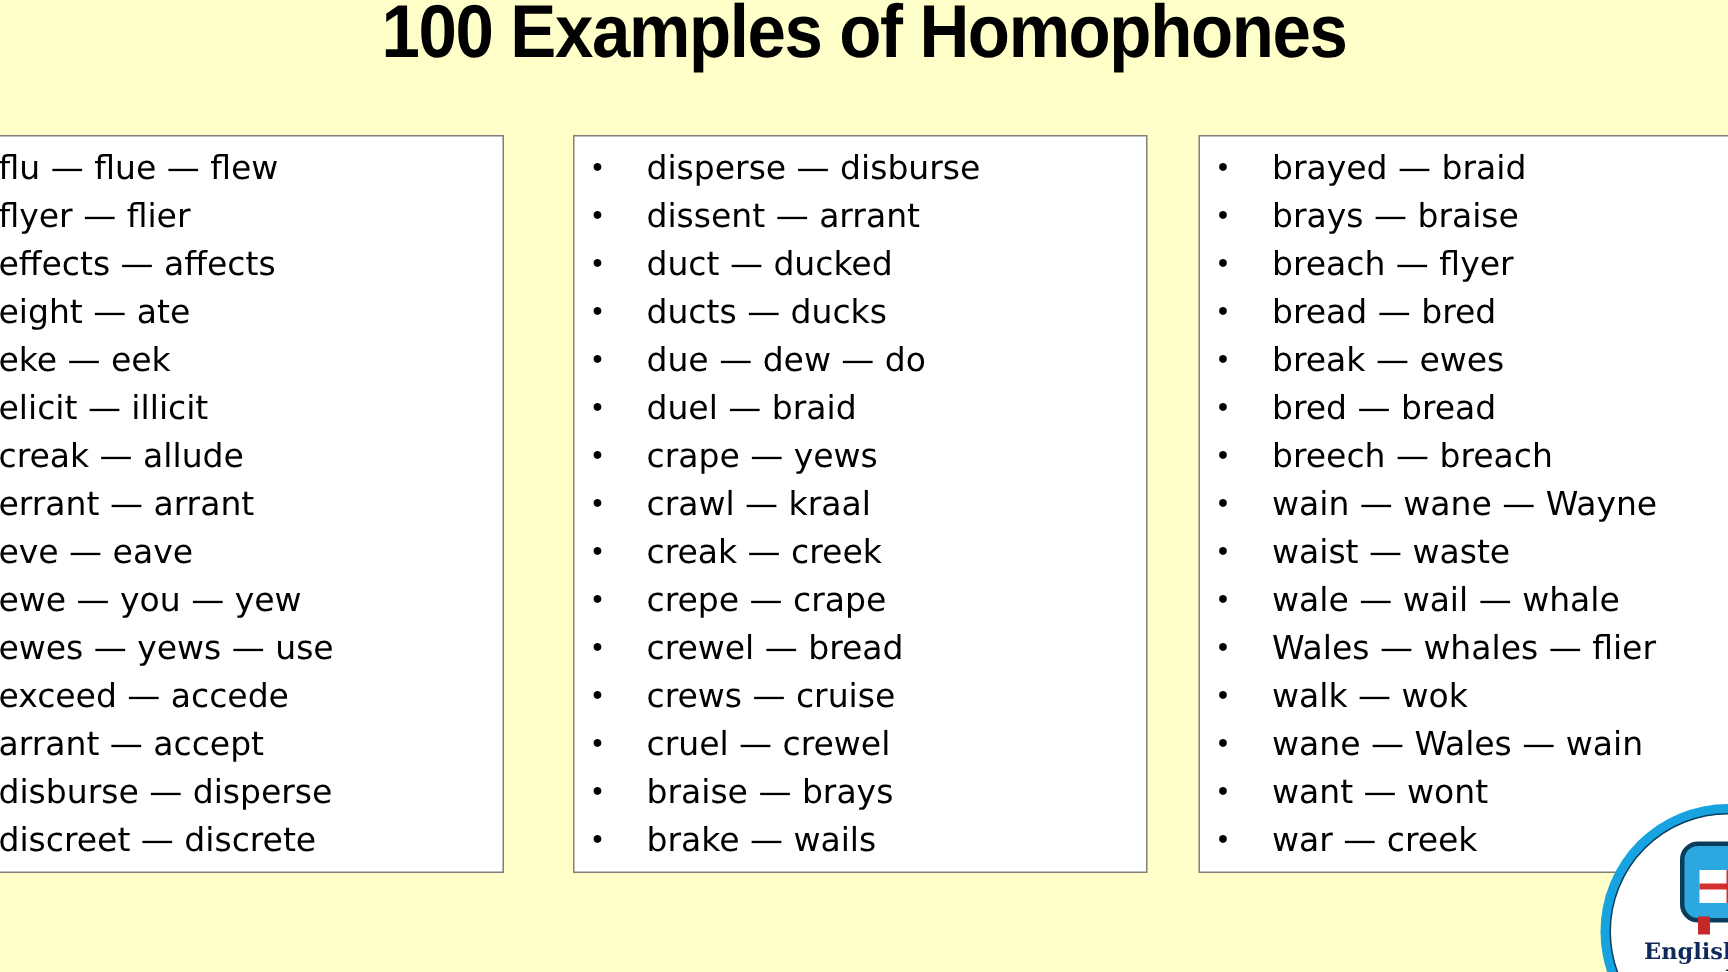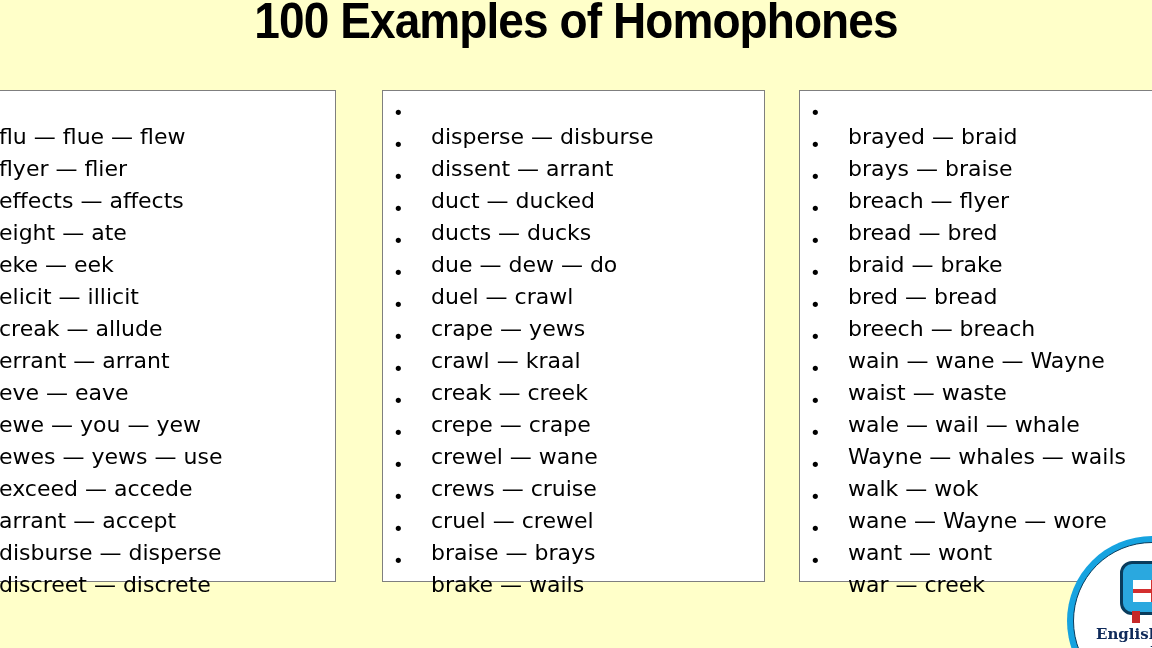--- a/index.html
+++ b/index.html
@@ -2,21 +2,21 @@
 <html><head>
 <meta charset="utf-8">
 <style>
   html, body { margin:0; padding:0; }
   body { width:1152px; height:648px; background:#ffffc9; position:relative; overflow:hidden; font-family:"DejaVu Sans", sans-serif; }
   .title { position:absolute; top:-8px; left:0; width:1152px; text-align:center; font-family:"Liberation Sans", sans-serif; font-weight:bold; font-size:50px; color:#000; letter-spacing:-1px; transform:scaleX(0.92); }
   .box { position:absolute; top:90px; height:492px; background:#fff; border:1px solid #7f7f7f; box-sizing:border-box; }
   .box ul { list-style:none; margin:0; padding:0; position:absolute; top:6px; }
   .box li { height:32px; line-height:32px; font-size:22px; color:#000; white-space:nowrap; position:relative; }
   .box li .bullet { position:absolute; left:0; width:12px; font-size:18px; }
-  .box li .text { position:absolute; left:38px;margin-top:24px; }
+  .box li .text { position:absolute; left:38px; }
   #col1 { left:-40px; width:376px; }
   #col1 ul { left:0; }
   #col1 li .text { left:38px; }
   #col2 { left:382px; width:383px; }
   #col2 ul { left:10px; }
   #col3 { left:799px; width:380px; }
   #col3 ul { left:10px; }
   .logo { position:absolute; left:1067px; top:536px; width:170px; height:170px; border-radius:50%; background:#16a3e0; }
   .logo .inner { position:absolute; left:6px; top:6px; width:158px; height:158px; border-radius:50%; background:#fff; border:1px solid #0a3c5c; box-sizing:border-box; }
   .logo .book { position:absolute; left:46px; top:18px; width:70px; height:48px; border:3px solid #0a3c5c; border-radius:12px 0 0 12px; background:#2aa8df; }
@@ -98,41 +98,41 @@
       <li>
         <span class="bullet">•</span>
         <span class="text">ducts — ducks</span>
       </li>
       <li>
         <span class="bullet">•</span>
         <span class="text">due — dew — do</span>
       </li>
       <li>
         <span class="bullet">•</span>
-        <span class="text">duel — crawl</span>
+        <span class="text">duel — braid</span>
       </li>
       <li>
         <span class="bullet">•</span>
         <span class="text">crape — yews</span>
       </li>
       <li>
         <span class="bullet">•</span>
         <span class="text">crawl — kraal</span>
       </li>
       <li>
         <span class="bullet">•</span>
         <span class="text">creak — creek</span>
       </li>
       <li>
         <span class="bullet">•</span>
         <span class="text">crepe — crape</span>
       </li>
       <li>
         <span class="bullet">•</span>
-        <span class="text">crewel — wane</span>
+        <span class="text">crewel — bread</span>
       </li>
       <li>
         <span class="bullet">•</span>
         <span class="text">crews — cruise</span>
       </li>
       <li>
         <span class="bullet">•</span>
         <span class="text">cruel — crewel</span>
       </li>
       <li>
@@ -158,21 +158,21 @@
       <li>
         <span class="bullet">•</span>
         <span class="text">breach — flyer</span>
       </li>
       <li>
         <span class="bullet">•</span>
         <span class="text">bread — bred</span>
       </li>
       <li>
         <span class="bullet">•</span>
-        <span class="text">braid — brake</span>
+        <span class="text">break — ewes</span>
       </li>
       <li>
         <span class="bullet">•</span>
         <span class="text">bred — bread</span>
       </li>
       <li>
         <span class="bullet">•</span>
         <span class="text">breech — breach</span>
       </li>
       <li>
@@ -182,29 +182,29 @@
       <li>
         <span class="bullet">•</span>
         <span class="text">waist — waste</span>
       </li>
       <li>
         <span class="bullet">•</span>
         <span class="text">wale — wail — whale</span>
       </li>
       <li>
         <span class="bullet">•</span>
-        <span class="text">Wayne — whales — wails</span>
+        <span class="text">Wales — whales — flier</span>
       </li>
       <li>
         <span class="bullet">•</span>
         <span class="text">walk — wok</span>
       </li>
       <li>
         <span class="bullet">•</span>
-        <span class="text">wane — Wayne — wore</span>
+        <span class="text">wane — Wales — wain</span>
       </li>
       <li>
         <span class="bullet">•</span>
         <span class="text">want — wont</span>
       </li>
       <li>
         <span class="bullet">•</span>
         <span class="text">war — creek</span>
       </li>
     </ul>

